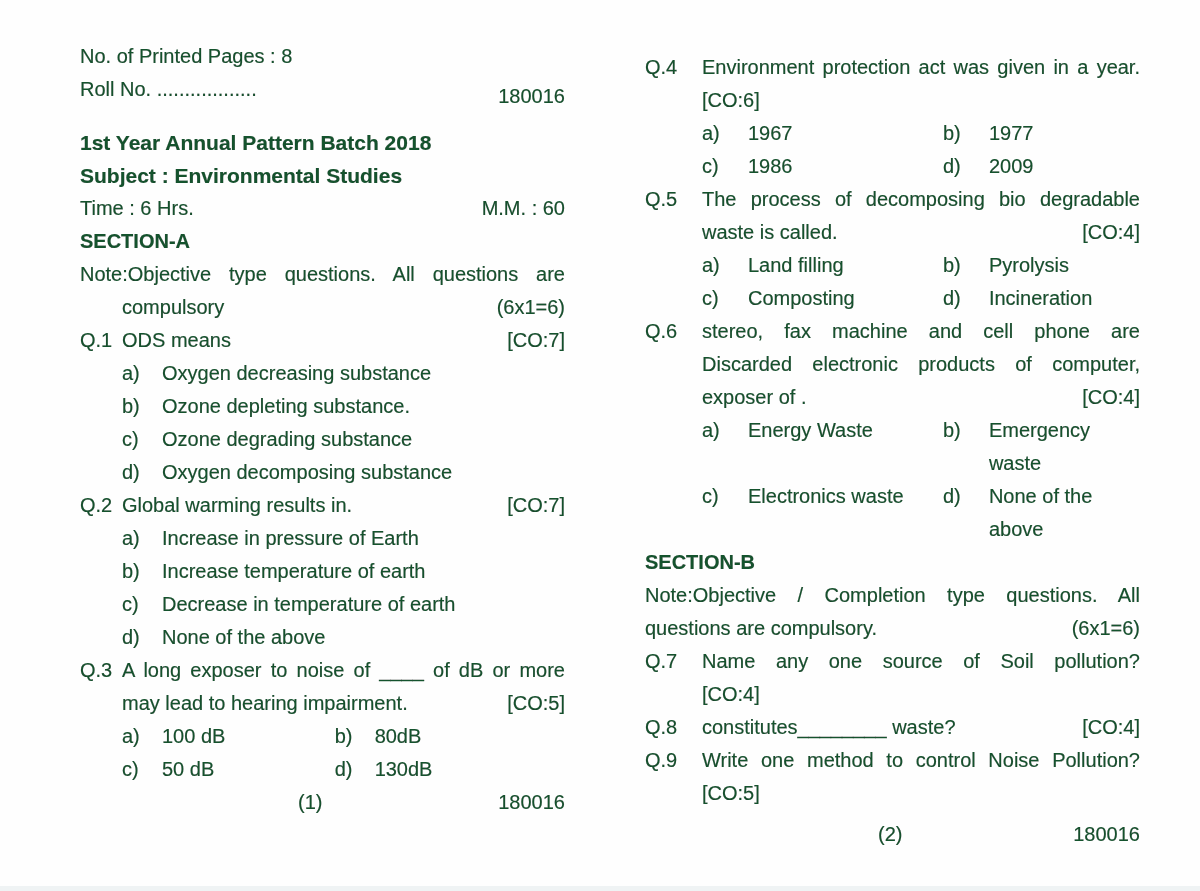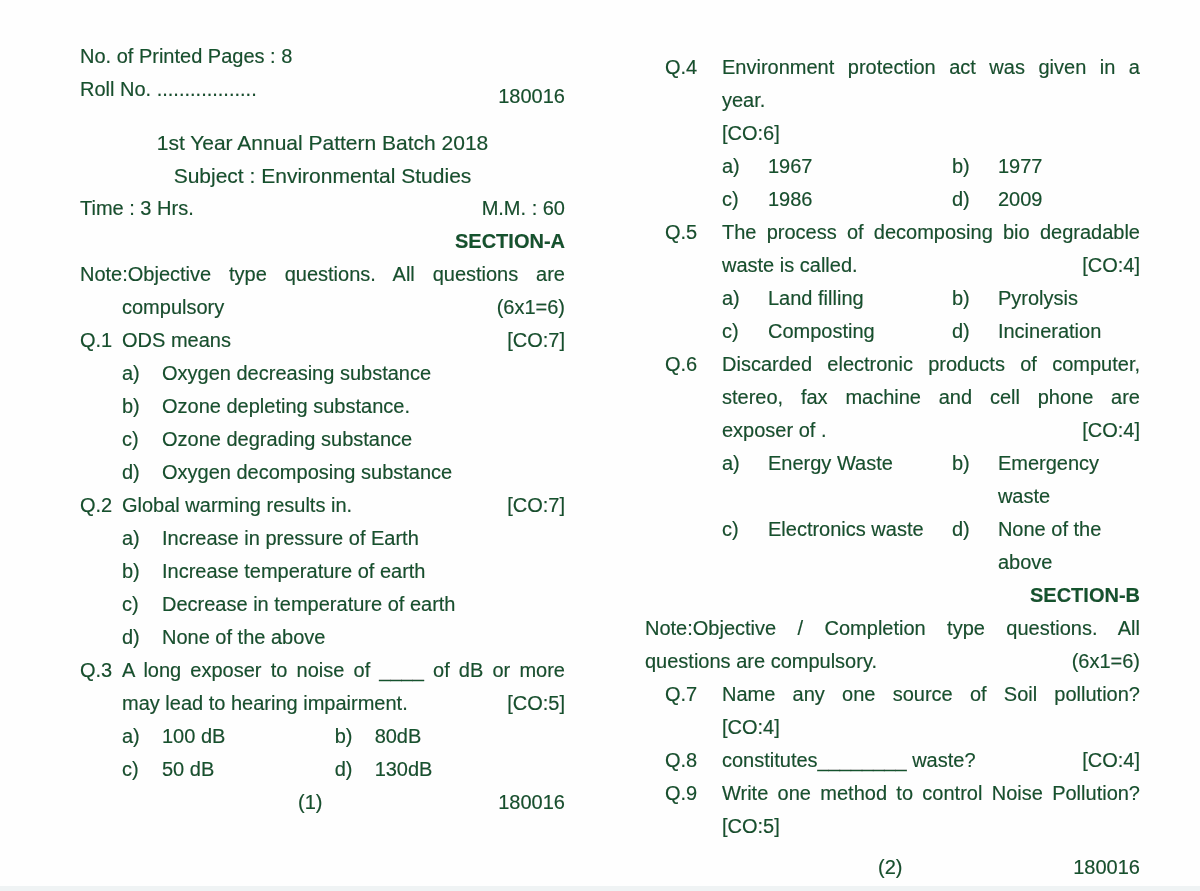--- a/index.html
+++ b/index.html
@@ -7,29 +7,29 @@
   .page {
     position:relative; width:1200px; height:891px; background:#fefefe;
     font-family:"Liberation Sans","DejaVu Sans",sans-serif;
     font-size:20px; line-height:33px; color:#14532d; overflow:hidden;
     -webkit-text-stroke:0.2px rgba(33,33,33,.75);
   }
   .col { position:absolute; }
   .col-left  { left:80px;  top:40px; width:485px; }
   .col-right { left:645px; top:51px; width:495px; }
   .b { font-weight:normal; }
-  .title { font-weight:normal; font-size:21px; text-align:center; }
+  .title { font-weight:bold; font-size:21px; }
   .mt { margin-top:20px; }
-  .section-h { font-weight:bold; text-align:right; }
+  .section-h { font-weight:bold; text-align:left; }
   .row-between { display:flex; justify-content:space-between;align-items:center; }
   .right-only { text-align:left; }
   .just { text-align:justify; text-align-last:justify; }
   .q { display:flex; }
   .col-left  .qnum { width:42px; flex:none; }
-  .col-right .qnum { width:57px; flex:none;margin-left:20px; }
+  .col-right .qnum { width:57px; flex:none; }
   .qbody { flex:1; min-width:0; }
   .opt { display:flex; }
   .ol { flex:none; }
   .col-left  .ol { width:40px; }
   .col-right .ol { width:46px; }
   .optrow { display:flex; }
   .col-left  .optrow .c1 { width:48%; }
   .col-left  .optrow .c2 { width:52%; }
   .col-right .optrow .c1 { width:55%; }
   .col-right .optrow .c2 { width:45%; }
@@ -53,21 +53,21 @@
 
     <div class="row-between">
       <span>Roll No. ..................</span>
       <span class="code-top">180016</span>
     </div>
 
     <div class="title mt">1st Year Annual Pattern Batch 2018</div>
     <div class="title">Subject : Environmental Studies</div>
 
     <div class="row-between">
-      <span>Time : 3 Hrs.</span>
+      <span>Time : 6 Hrs.</span>
       <span>M.M. : 60</span>
     </div>
 
     <div class="section-h">SECTION-A</div>
 
     <div class="just"><span class="b">Note:</span><span>Objective type questions. All questions are</span></div>
     <div class="row-between">
       <span class="ind-l">compulsory</span>
       <span>(6x1=6)</span>
     </div>
@@ -218,22 +218,22 @@
               <span class="ol">d)</span>
               <span>Incineration</span>
             </div>
         </div>
       </div>
     </div>
 
     <div class="q">
       <div class="qnum">Q.6</div>
       <div class="qbody">
+        <div class="just">stereo, fax machine and cell phone are</div>
         <div class="just">Discarded electronic products of computer,</div>
-        <div class="just">stereo, fax machine and cell phone are</div>
         <div class="row-between">
           <span>exposer of .</span>
           <span>[CO:4]</span>
         </div>
         <div class="optrow">
           <div class="opt c1">
               <span class="ol">a)</span>
               <span>Energy Waste</span>
             </div>
           <div class="opt c2">

